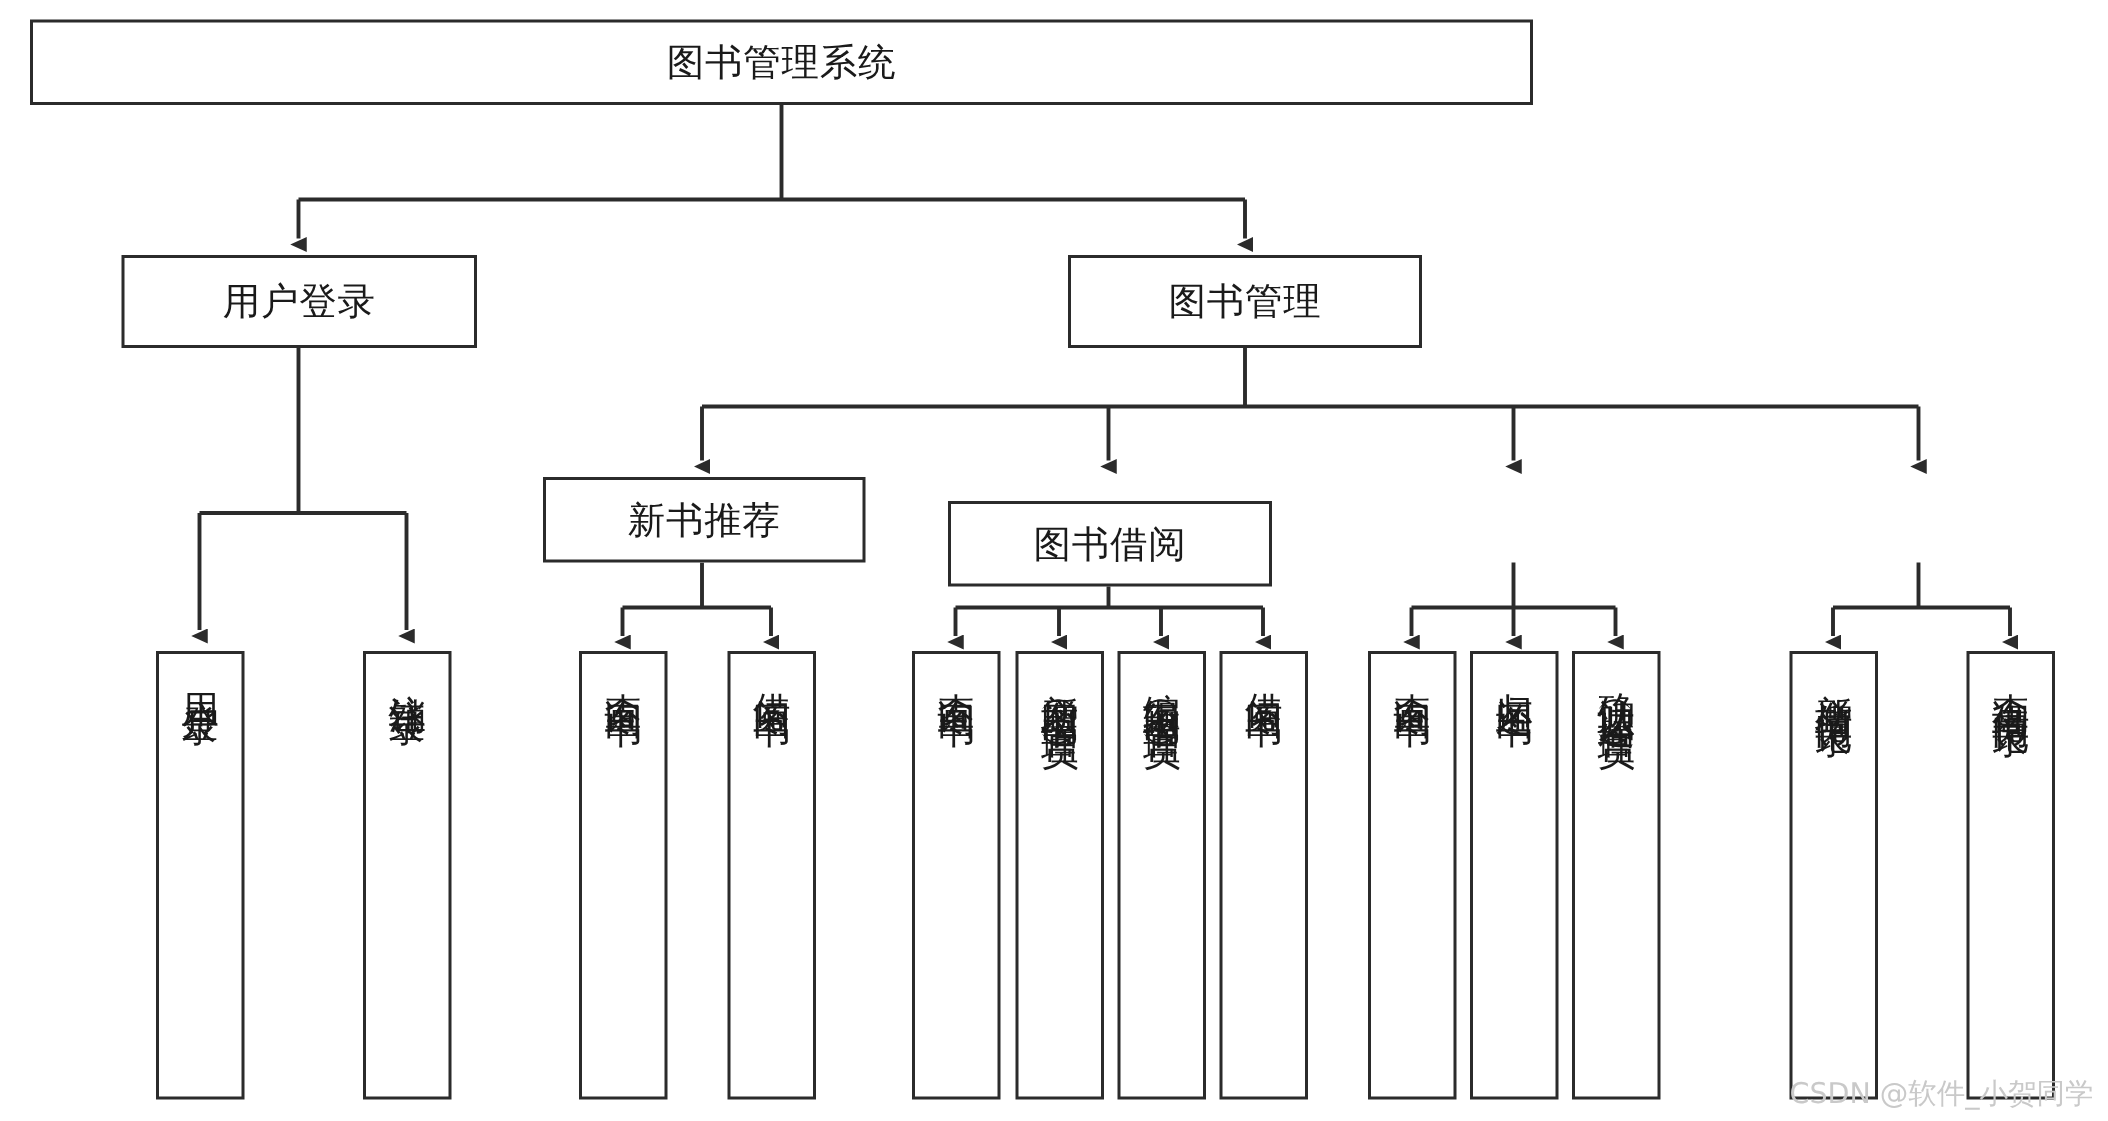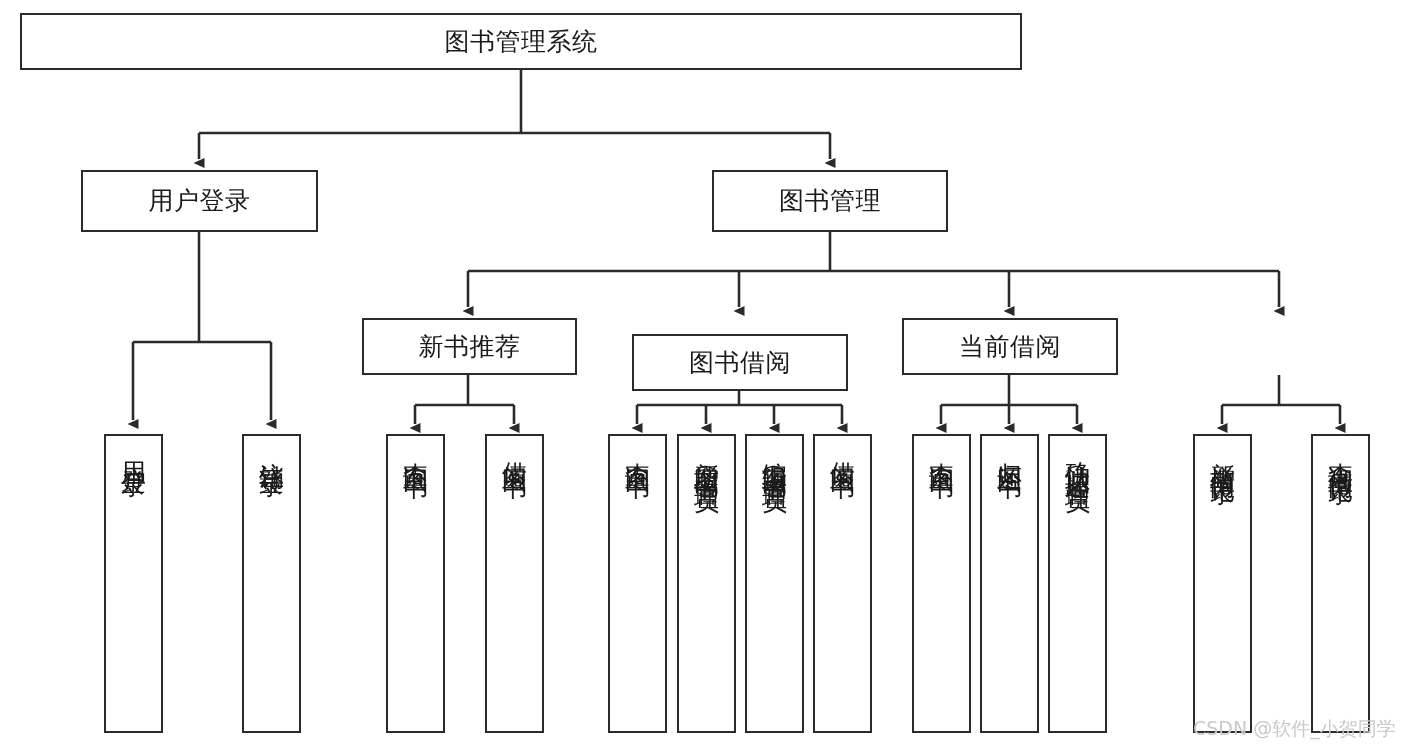--- a/index.html
+++ b/index.html
@@ -143,23 +143,20 @@
   </div>
 
   <div class="node horiz" style="left:362px; top:318px; width:215px; height:57px;">
     <span class="node-label">新书推荐</span>
   </div>
 
   <div class="node horiz" style="left:632px; top:334px; width:216px; height:57px;">
     <span class="node-label">图书借阅</span>
   </div>
 
-  <div class="node horiz" style="left:902px; top:318px; width:216px; height:57px;">
-    <span class="node-label">当前借阅</span>
-  </div>
 
 
   <div class="node vert" style="left:104px; top:434px; width:59px; height:299px;">
     <span class="node-label">用户登录</span>
   </div>
   <div class="node vert" style="left:242px; top:434px; width:59px; height:299px;">
     <span class="node-label">注销登录</span>
   </div>
 
   <div class="node vert" style="left:386px; top:434px; width:59px; height:299px;">

